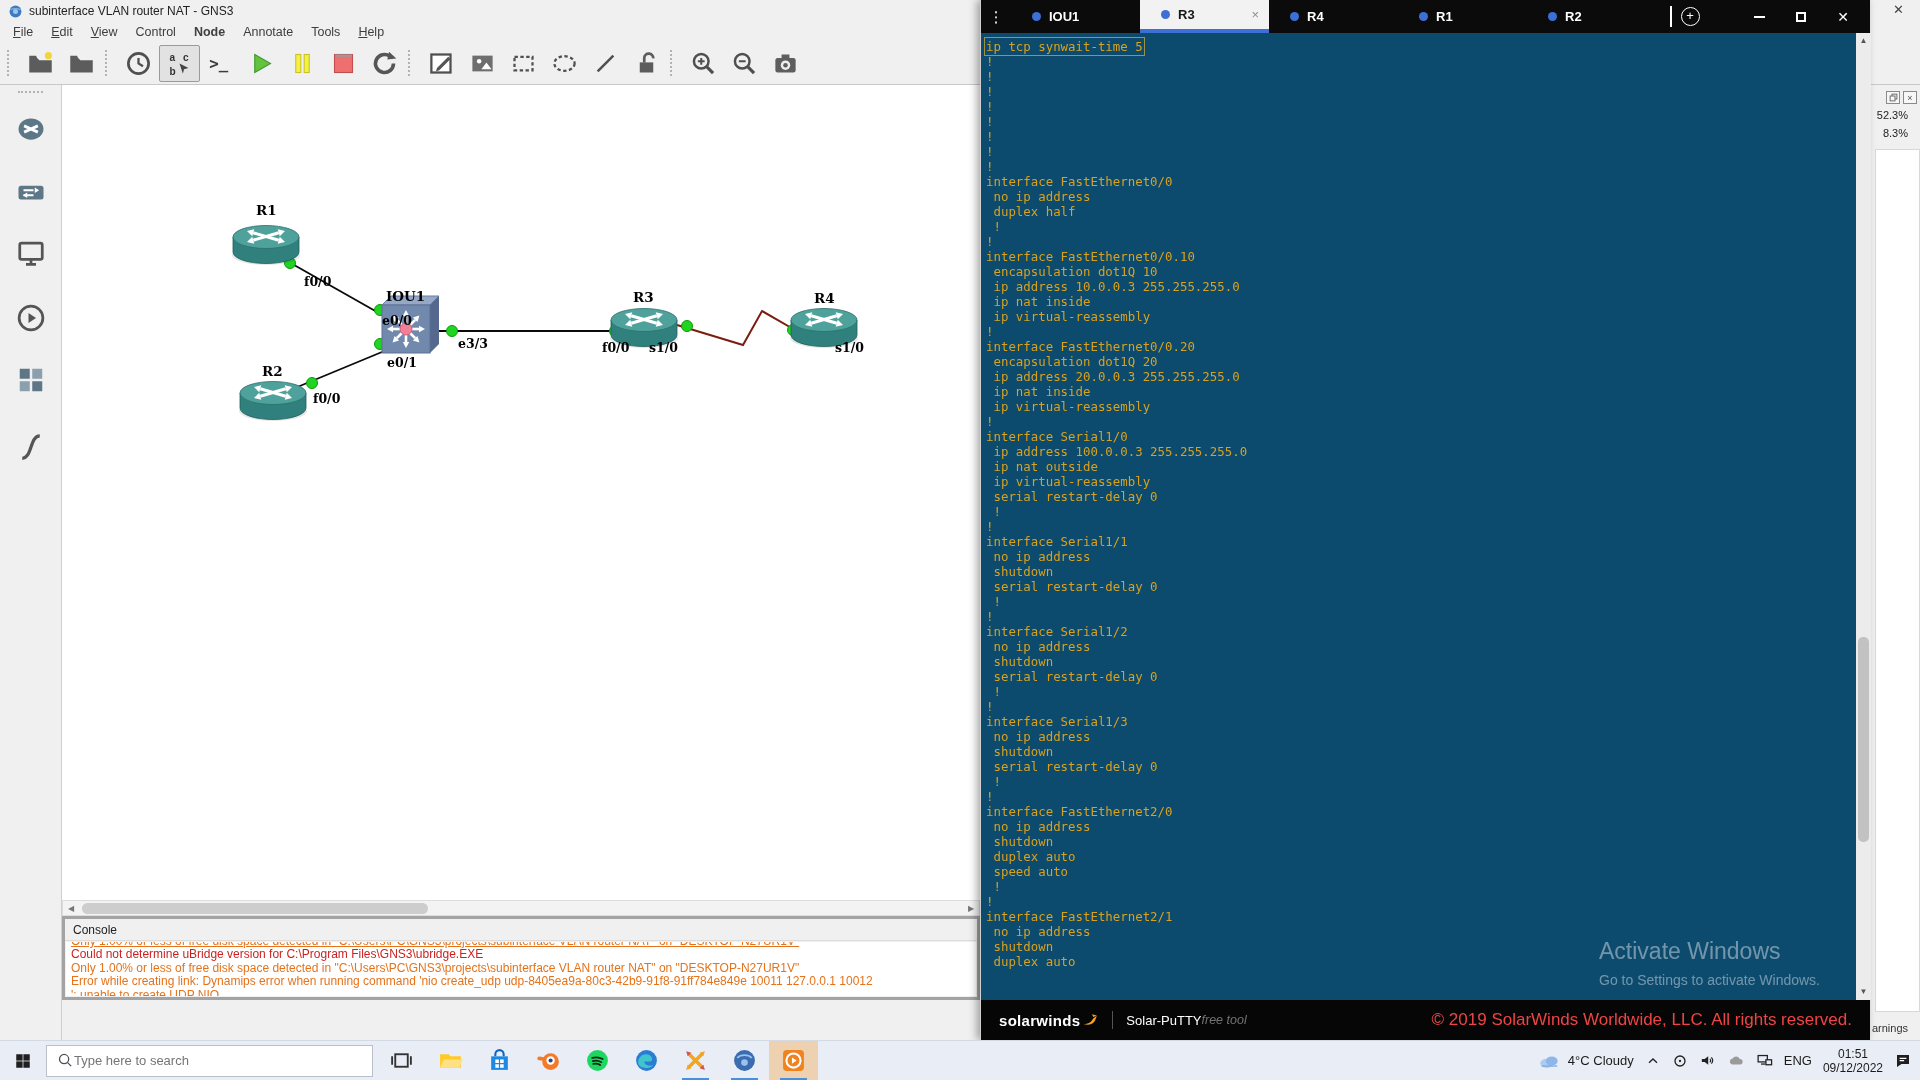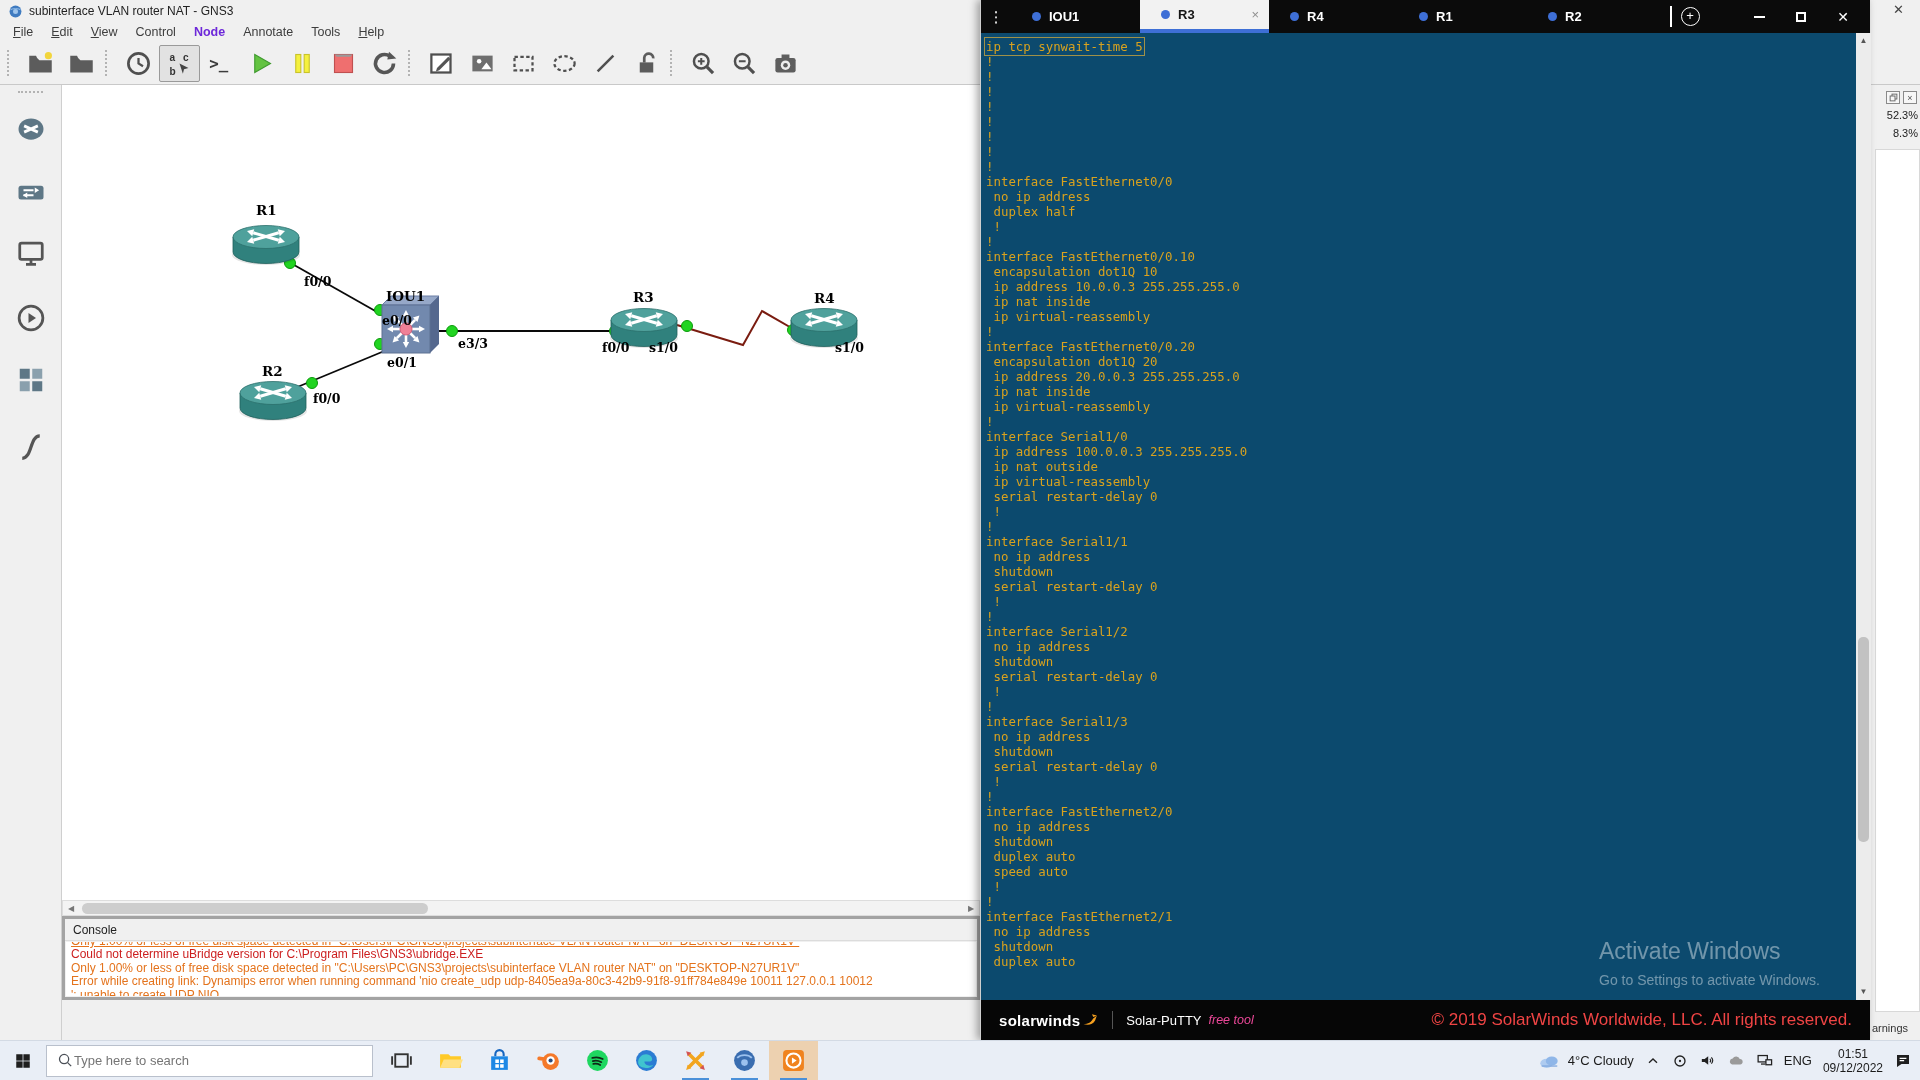--- a/index.html
+++ b/index.html
@@ -5,21 +5,21 @@
   *{margin:0;padding:0;box-sizing:border-box}
   html,body{width:1920px;height:1080px;overflow:hidden;background:#000;font-family:"Liberation Sans",sans-serif}
   #screen{position:relative;width:1920px;height:1080px;background:#f0f0f0;overflow:hidden}
 
   
   #gns3{position:absolute;left:0;top:0;width:1920px;height:1040px;background:#f0f0f0}
   .titlebar{height:22px;display:flex;align-items:center;gap:6px;padding:0 8px;font-size:12px;color:#222;position:relative}
   .titlebar .win-close-x{position:absolute;right:16px;top:2px;font-size:13px;color:#444;cursor:default}
   .menubar{height:20px;display:flex;align-items:center;font-size:12.5px;color:#3d3d3d;padding-left:4px}
   .menu-item{padding:2px 9px}
-  .menu-item.active{color:#6d28d9;font-weight:bold}
+  .menu-item.active{color:#404040;font-weight:bold}
   .toolbar{height:43px;display:flex;align-items:center;border-bottom:1px solid #c9c9c9;padding-left:4px}
   .tb-handle{width:6px;height:26px;border-left:2px dotted #b3b3b3;margin:0 7px 0 3px}
   .tb-btn{width:41px;height:37px;display:flex;align-items:center;justify-content:center;border-radius:2px}
   .tb-btn.pressed{background:#e2e2e2;border:1px solid #9a9a9a}
   .side{position:absolute;left:0;top:85px;width:62px;height:955px;background:#f0f0f0;border-right:1px solid #cfcfcf}
   .side::before{content:"";position:absolute;top:6px;left:18px;right:18px;border-top:2px dotted #b3b3b3}
   .side-btn{position:absolute;left:11px;width:40px;height:40px;display:flex;align-items:center;justify-content:center}
   .canvas{position:absolute;left:62px;top:85px;width:918px;height:815px;background:#fff}
   .hscroll{position:absolute;left:62px;top:900px;width:918px;height:16px;background:#f3f3f3;border:1px solid #ddd;color:#777}
   .hscroll .arr{position:absolute;top:1px;font-size:8px;line-height:13px;width:14px;text-align:center}
@@ -27,21 +27,21 @@
   .console{position:absolute;left:62px;top:916px;width:918px;height:84px;background:#f0f0f0;border:3px solid #a3a3a3}
   .console-title{height:22px;font-size:12px;color:#222;padding:4px 8px;border-bottom:1px solid #dcdcdc}
   .console-body{position:absolute;left:1px;right:1px;top:23px;bottom:1px;background:#fff;overflow:hidden;font-size:12px;line-height:13.4px;padding:0 5px;white-space:nowrap}
   .console-body .clip{margin-top:-7px;text-decoration:underline}
   .c-red{color:#cc1f1f}.c-orange{color:#e4731c}
 
   
   .sliver{position:absolute;right:0;top:85px;width:47px;height:955px;background:#f0f0f0}
   .sliver-btns{display:flex;justify-content:flex-end;gap:3px;padding:6px 3px 2px 0}
   .mini-btn{width:14px;height:13px;border:1px solid #8a8a8a;background:#f7f7f7;display:flex;align-items:center;justify-content:center;font-size:9px;color:#555}
-  .sliver-val{display:flex;justify-content:flex-end;overflow:hidden;font-size:11px;color:#222;line-height:18px;padding-right:2px;white-space:nowrap}
+  .sliver-val{display:flex;justify-content:flex-end;overflow:hidden;font-size:11px;color:#222;line-height:18px;padding-right:12px;white-space:nowrap}
   .sliver-panel{position:absolute;left:2px;right:0;top:64px;bottom:28px;background:#fff;border:1px solid #d8d8d8}
   .sliver-warn{position:absolute;right:12px;bottom:6px;display:flex;align-items:center;gap:3px;font-size:11px;color:#333;overflow:hidden}
 
   
   #putty{position:absolute;left:980px;top:0;width:890px;height:1040px;background:#2f2f2f;border-left:1px solid #cfcfcf;box-shadow:-3px 0 8px rgba(0,0,0,.35)}
   .tabbar{position:absolute;left:0;top:0;right:0;height:33px;background:#0b0b0b;display:flex;align-items:stretch}
   .kebab{width:30px;display:flex;align-items:center;justify-content:center;color:#fff;font-size:15px}
   .tab{width:129px;display:flex;align-items:center;gap:8px;padding:0 10px 0 21px;font-size:13px;font-weight:bold;color:#fff;position:relative}
   .tab .dot{width:9px;height:9px;border-radius:50%;background:#3e6fd6;flex:0 0 auto}
   .tab.active{background:#f2f2f2;color:#161616;border-bottom:4px solid #3e6fd6}
@@ -60,21 +60,21 @@
   .vscroll{position:absolute;right:0;top:0;width:15px;height:967px;background:#ececec}
   .varr{position:absolute;left:0;width:15px;height:14px;color:#555;font-size:8px;line-height:14px;text-align:center}
   .vthumb{position:absolute;left:2px;width:11px;top:604px;height:205px;background:#c2c2c2;border-radius:5px}
   .watermark{position:absolute;left:618px;top:905px;color:rgba(255,255,255,.42)}
   .wm1{font-size:23px}
   .wm2{font-size:14px;margin-top:7px}
   .pfooter{position:absolute;left:0;bottom:0;right:0;height:40px;background:#060606;display:flex;align-items:center;padding:0 18px;color:#fff}
   .brand{font-size:15px;font-weight:bold;letter-spacing:.3px;display:flex;align-items:center;gap:2px}
   .fsep{width:1px;height:18px;background:#555;margin:0 13px}
   .product{font-size:13px}
-  .freetool{color:#ec4899;font-style:italic;margin-left:7px;font-size:12.5px}
+  .freetool{color:#737373;font-style:italic;font-size:12.5px}
   .copyright{margin-left:auto;font-size:17px;color:#ef4444}
 
   
   #taskbar{position:absolute;left:0;top:1040px;width:1920px;height:40px;background:#e9eef6;border-top:1px solid #d3dae4;display:flex;align-items:center}
   .startbtn{width:46px;height:40px;display:flex;align-items:center;justify-content:center}
   .searchbox{width:327px;height:32px;background:#fff;border:1px solid #b9c0cc;display:flex;align-items:center;padding:0 10px}
   .searchbox input{border:none;outline:none;font-size:13px;color:#5a5f66;width:250px;font-family:"Liberation Sans",sans-serif;background:transparent}
   .task-apps{display:flex;margin-left:4px}
   .t-btn{width:49px;height:40px;display:flex;align-items:center;justify-content:center;position:relative}
   .t-btn.open::after{content:"";position:absolute;bottom:0;left:11px;right:11px;height:3px;background:#4a90d9}

